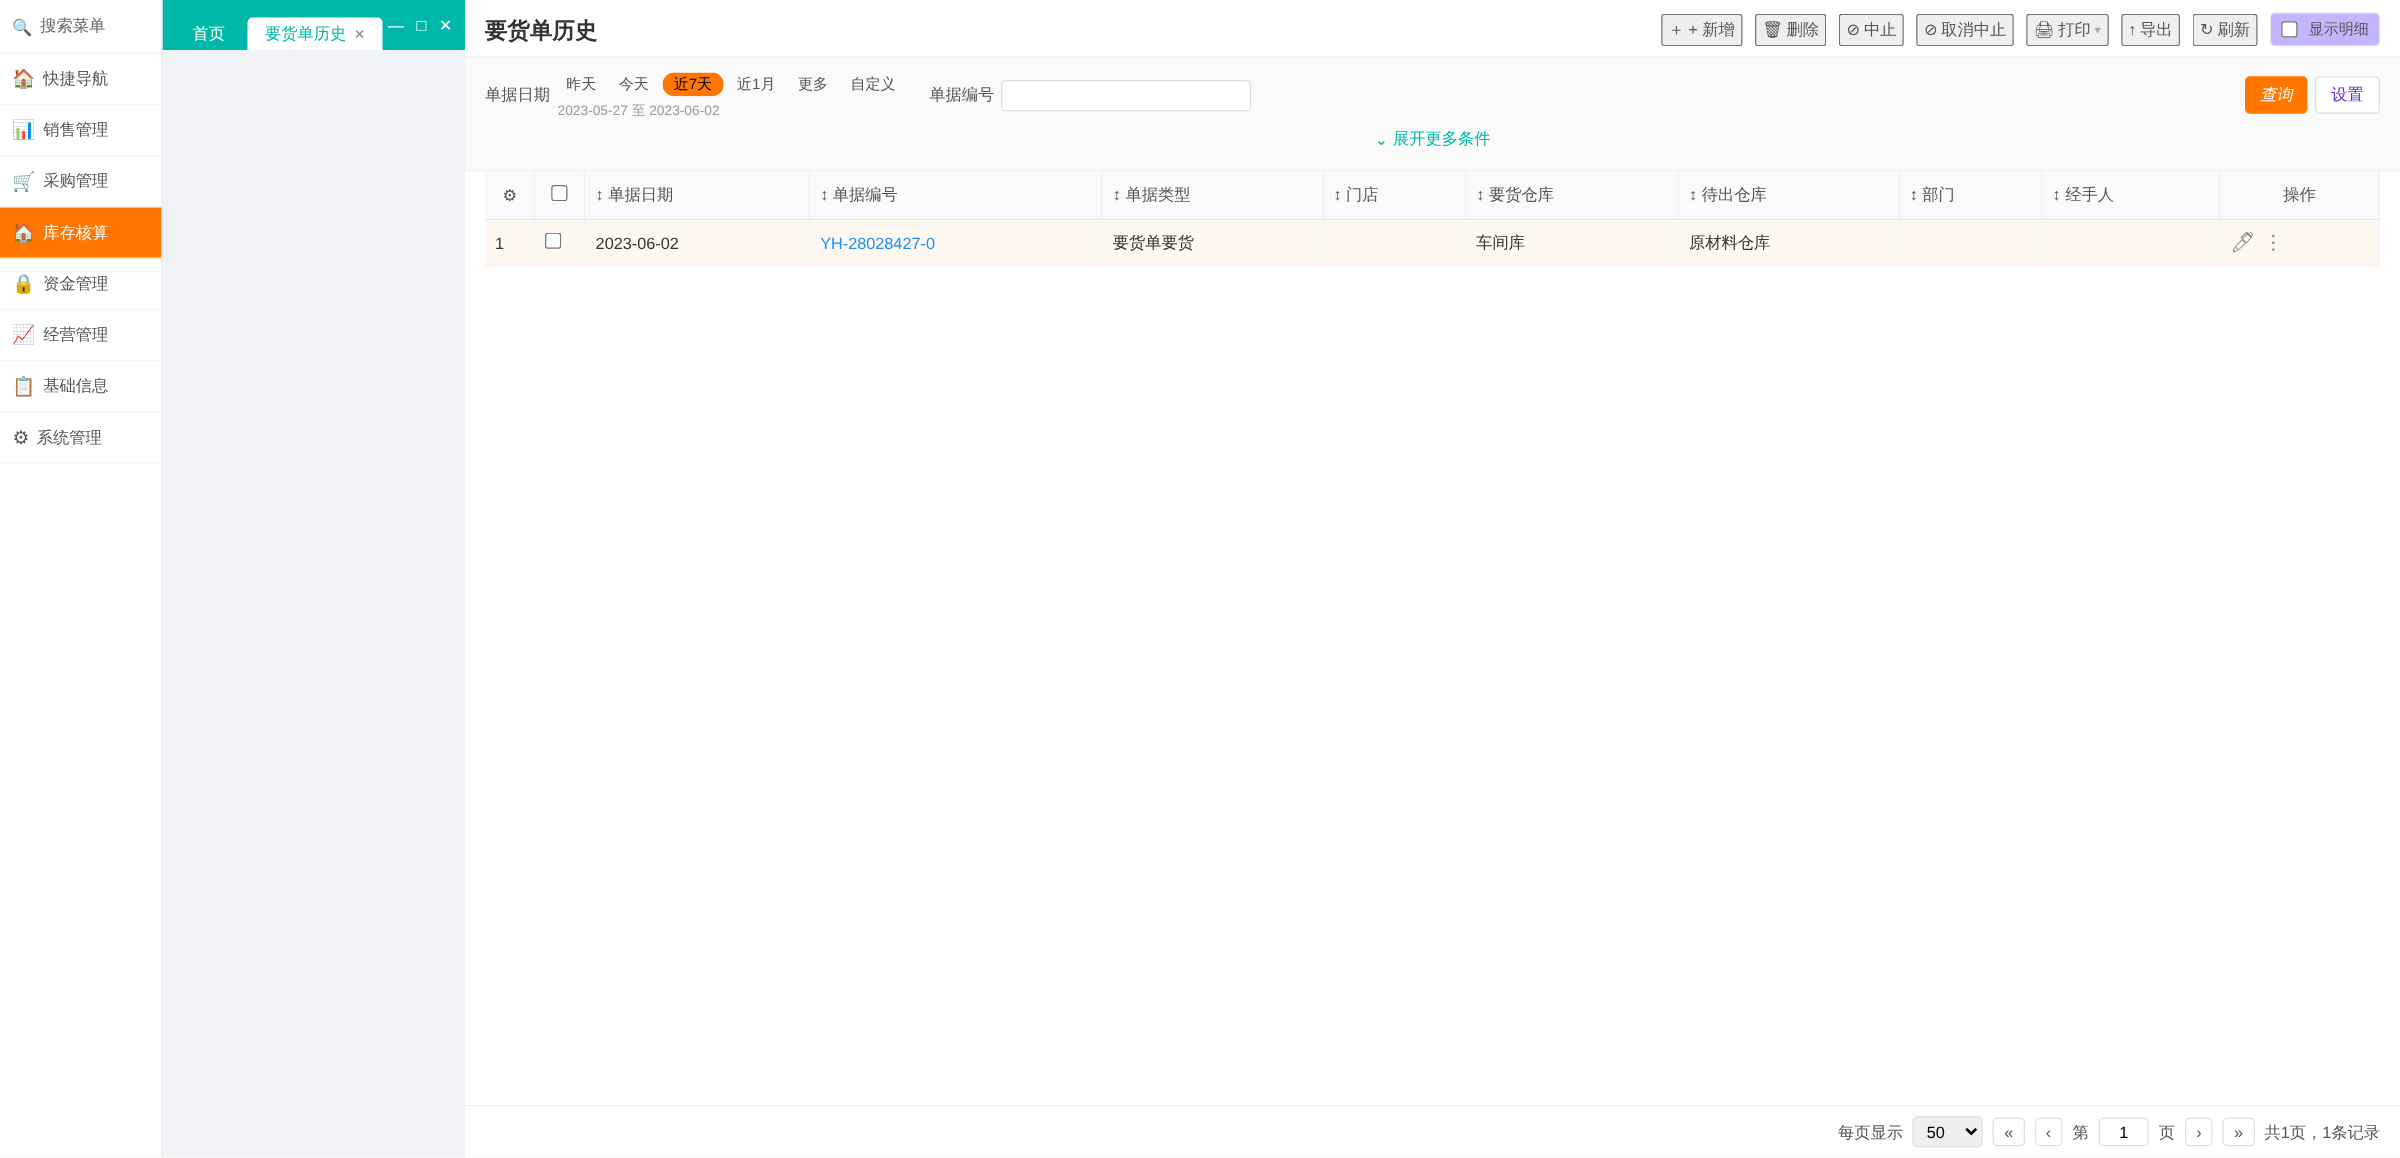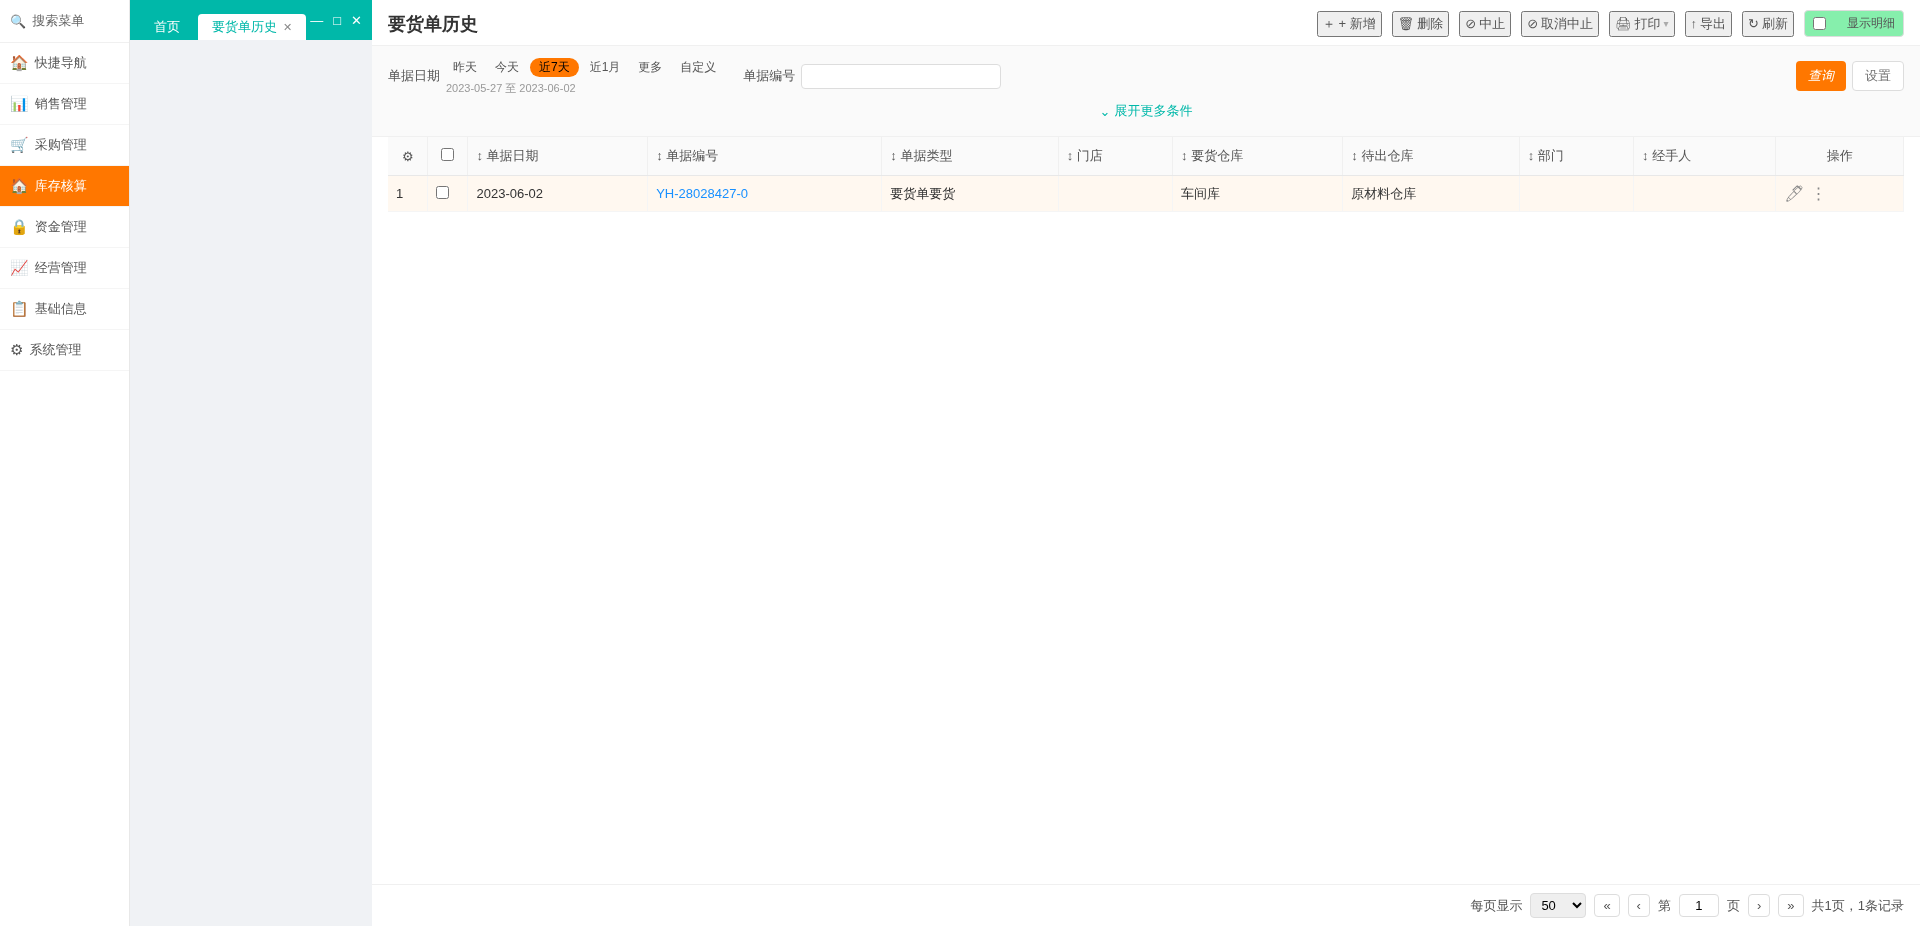--- a/index.html
+++ b/index.html
@@ -126,21 +126,21 @@
       color: #fff;
       border: none;
       border-radius: 4px;
       padding: 5px 12px;
       font-size: 13px;
       cursor: pointer;
       font-style: italic;
     }
     .toolbar-btn.secondary {
       background: #fff;
-      color: #737373;
+      color: #6d28d9;
       border: 1px solid #ddd;
       border-radius: 4px;
       padding: 5px 12px;
       font-size: 13px;
       cursor: pointer;
     }
 
     
     .filter-area {
       padding: 10px 16px;
@@ -314,23 +314,23 @@
       text-align: center;
       font-size: 13px;
       outline: none;
     }
 
     input[type="checkbox"] { cursor: pointer; }
 
     .display-detail-btn {
       display: flex;
       align-items: center;
-      gap: 21px;
-      border: 1px solid #ddd;
-      background: #86efac;
+      gap: 9px;
+      border: 1px solid #ddd;
+      background: #c4b5fd;
       border-radius: 4px;
       padding: 4px 8px;
       font-size: 12px;
       cursor: pointer;
       color: #555;
     }
     .display-detail-btn input[type="checkbox"] { margin: 0; }
   </style>
 </head>
 <body>

